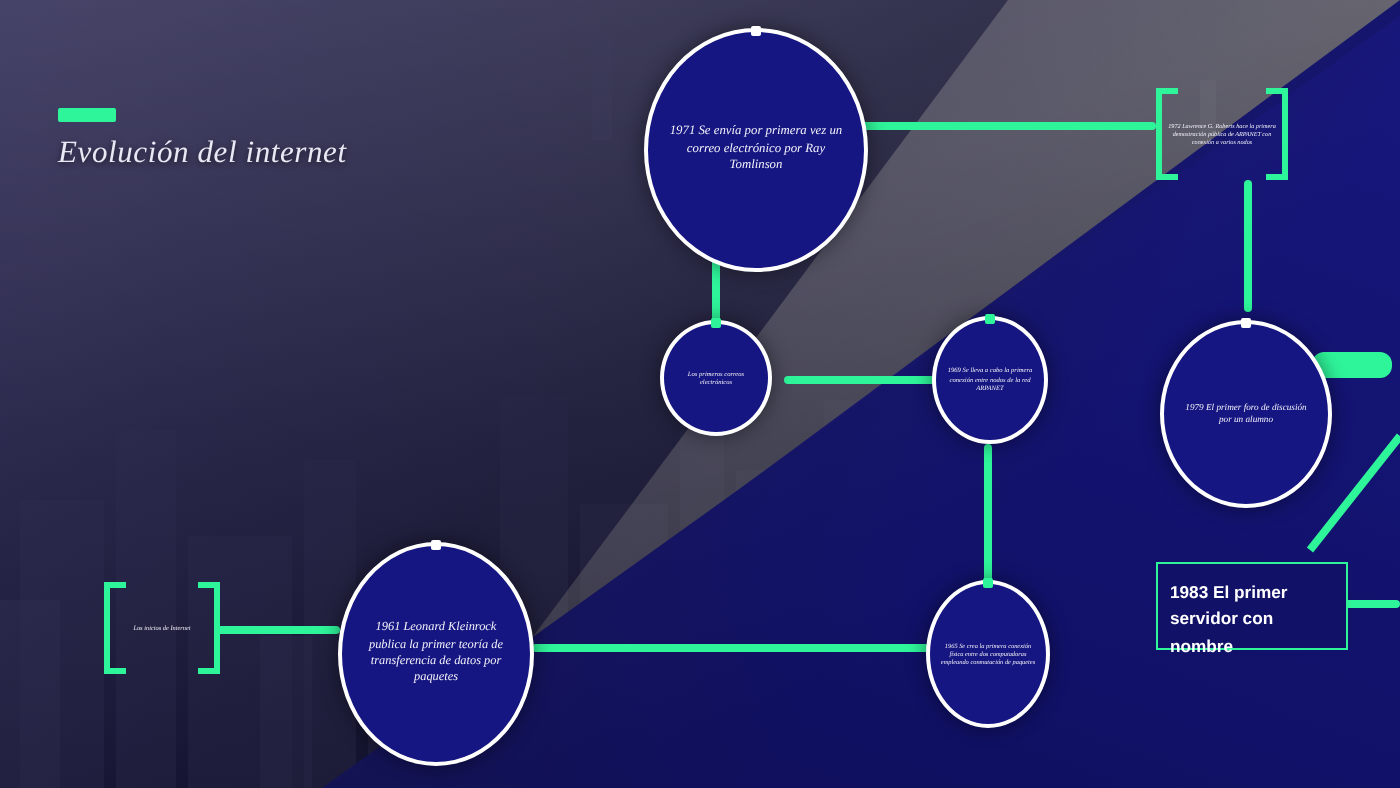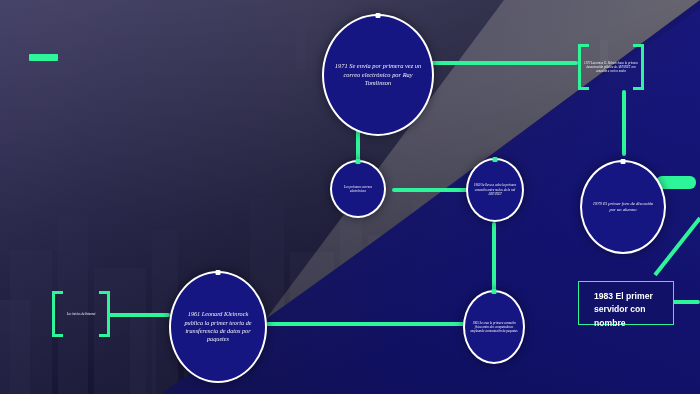--- a/index.html
+++ b/index.html
@@ -94,21 +94,21 @@
   .bracket{
     position:absolute;display:flex;align-items:center;justify-content:center;
     text-align:center;box-sizing:border-box;
   }
   .bracket .bar{position:absolute;background:#2ff59a;}
   .bracket .txt{color:#f2f2fa;font-style:italic;line-height:1.35;padding:0 6px;}
 
   
   .rectbox{
     position:absolute;border:1.4px solid #2ff59a;background:#111168;
-    box-sizing:border-box;padding:8px 15px;
+    box-sizing:border-box;padding:8px 6px;
     color:#ffffff;font-family:"Liberation Sans", sans-serif;
     font-size:8.6px;font-weight:bold;line-height:1.55;
   }
   .pill{
     position:absolute;background:#2ff59a;border-radius:6px;
   }
 </style>
 </head>
 <body>
 
@@ -146,20 +146,21 @@
         <rect x="600" y="40" width="8" height="48"></rect>
       </g>
     </svg>
   </div>
   <div class="bg-olive"></div>
   <div class="wedge"></div>
   <div class="wedge2"></div>
   <div class="haze"></div>
 
   <div class="title-dash"></div>
+  <div class="title">Evolución del internet</div>
 
   <div class="conn" style="left:418px;top:61px;width:160px;height:4px;"></div>
 
   <div class="conn" style="left:356px;top:112px;width:4px;height:72px;"></div>
 
   <div class="conn" style="left:392px;top:188px;width:82px;height:4px;"></div>
 
   <div class="conn" style="left:622px;top:90px;width:4px;height:66px;"></div>
 
   <div class="conn" style="left:652px;top:181px;width:34px;height:4px;"></div>

